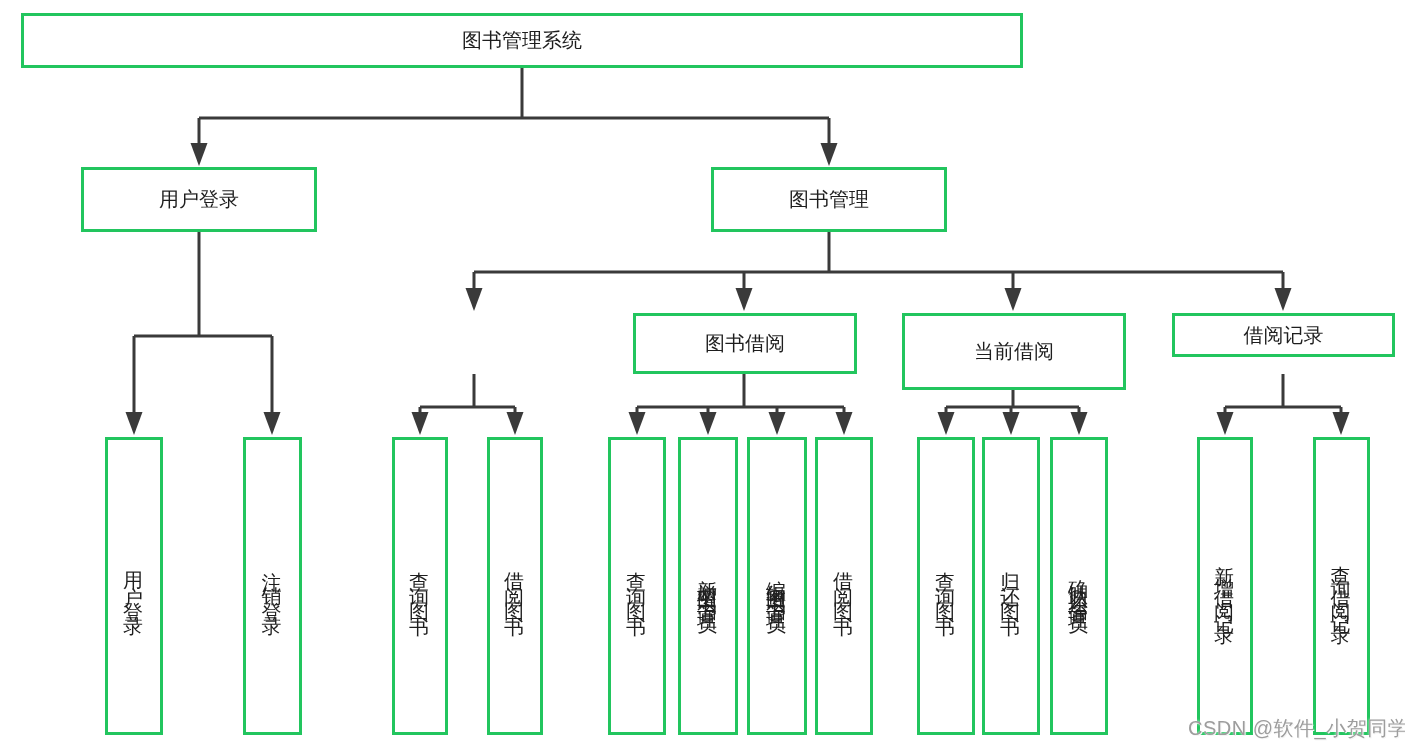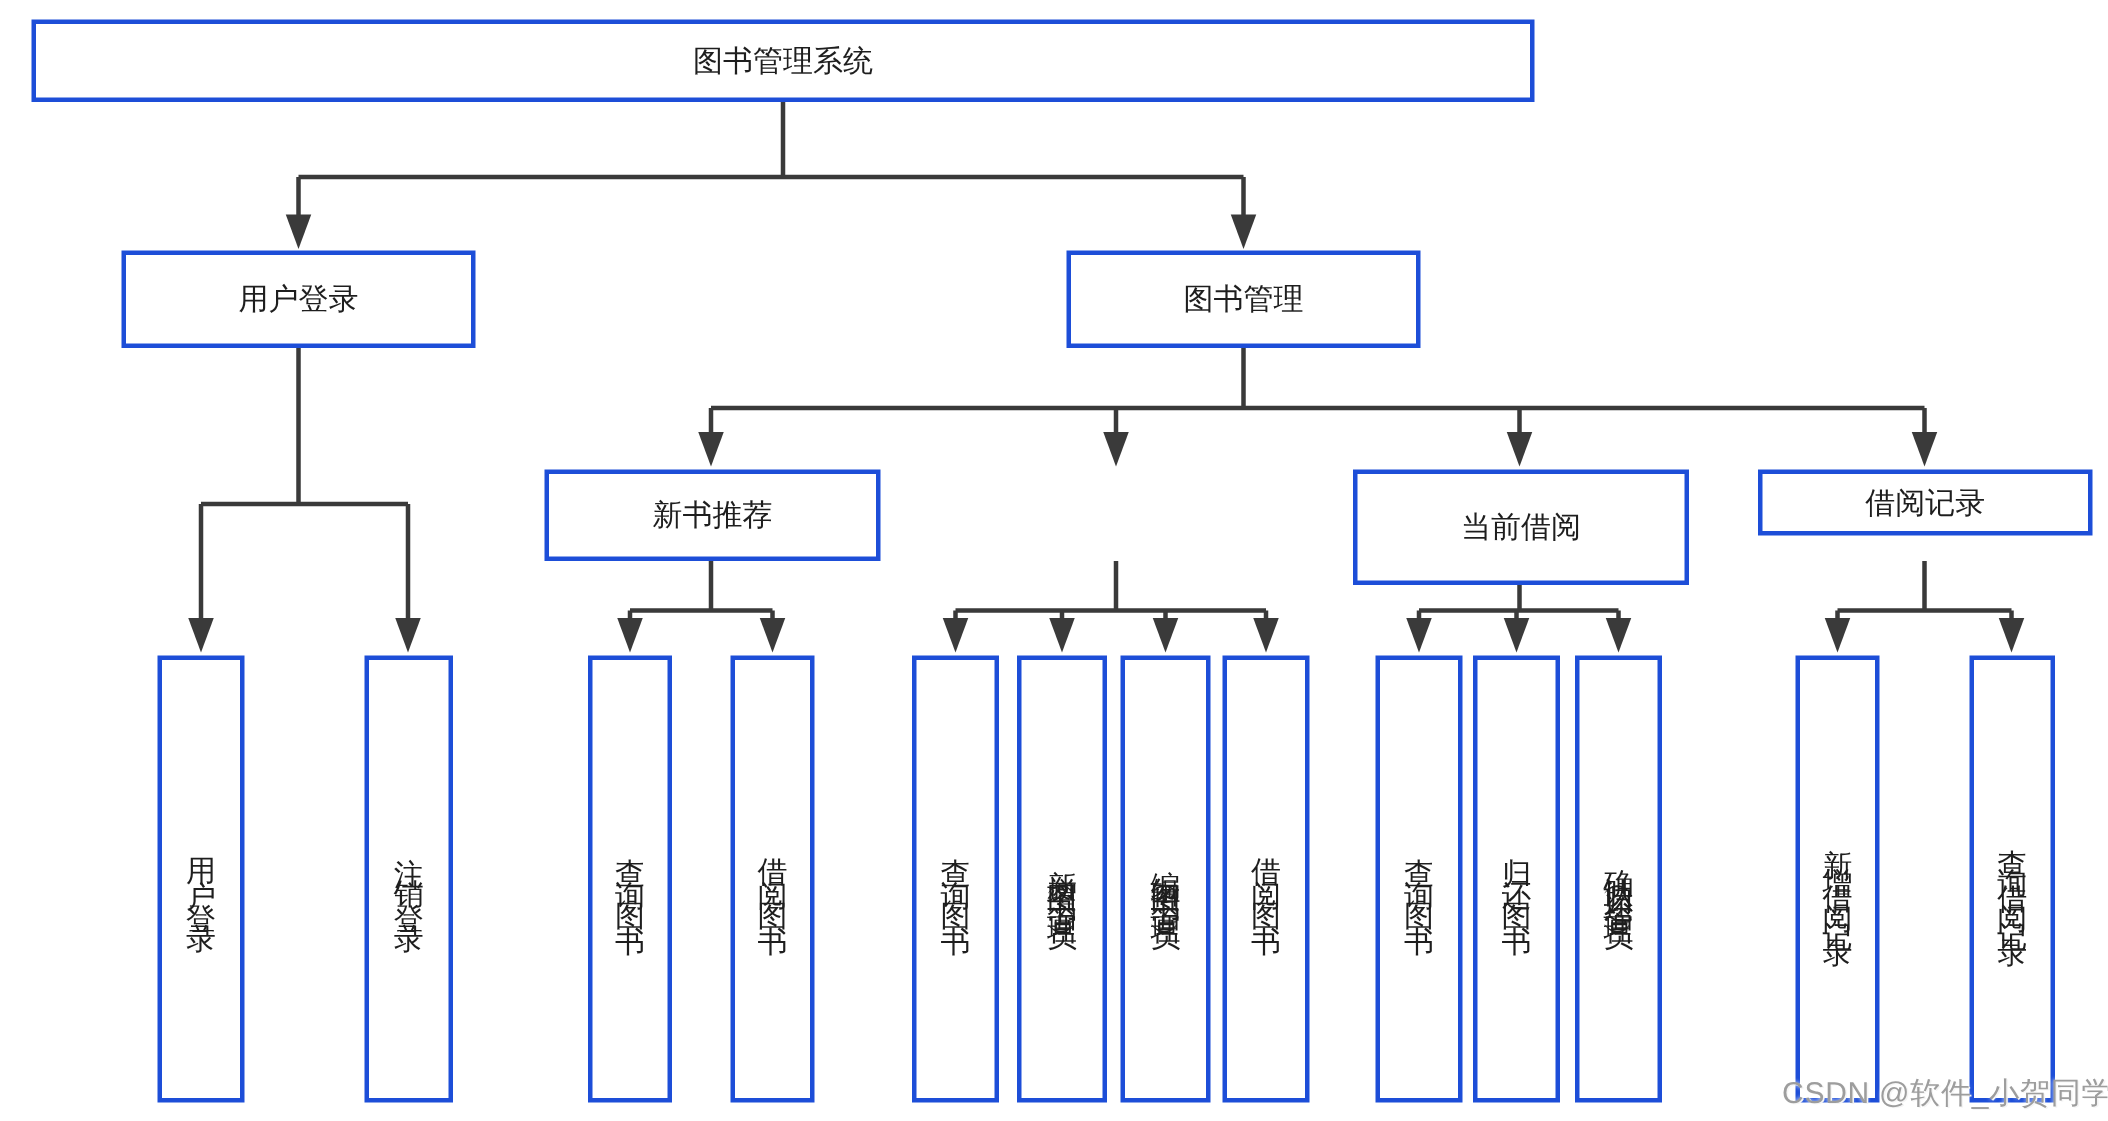--- a/index.html
+++ b/index.html
@@ -17,21 +17,21 @@
   .connectors {
     position: absolute;
     left: 0; top: 0;
     width: 1405px; height: 747px;
     z-index: 1;
   }
   .node {
     position: absolute;
     box-sizing: border-box;
     background: #ffffff;
-    border: 3px solid #1d4ed8;
+    border: 3px solid #22c55e;
     display: flex;
     align-items: center;
     justify-content: center;
     color: #1e1e1e;
     font-size: 20px;
     z-index: 2;
     white-space: nowrap;
   }
   .node.root { border-width: 3px; }
   .leaf {
@@ -96,21 +96,21 @@
       <path d="M1216.5,412 L1233.5,412 L1225,435 Z"></path>
       <path d="M1332.5,412 L1349.5,412 L1341,435 Z"></path>
     </g>
   </svg>
 
   <div class="node root" style="left:21px; top:13px; width:1002px; height:55px;">图书管理系统</div>
 
   <div class="node" style="left:81px; top:167px; width:236px; height:65px;">用户登录</div>
   <div class="node" style="left:711px; top:167px; width:236px; height:65px;text-align:right;">图书管理</div>
 
-  <div class="node" style="left:363px; top:313px; width:224px; height:61px;">新书推荐</div>
+  <div class="node" style="left:633px; top:313px; width:224px; height:61px;">图书借阅</div>
   <div class="node" style="left:902px; top:313px; width:224px; height:77px;">当前借阅</div>
   <div class="node" style="left:1172px; top:313px; width:223px; height:44px;">借阅记录</div>
 
   <div class="node leaf sp4" style="left:105px; top:437px; width:58px; height:298px;">用户登录</div>
   <div class="node leaf sp4" style="left:243px; top:437px; width:59px; height:298px;">注销登录</div>
 
   <div class="node leaf sp4" style="left:392px; top:437px; width:56px; height:298px;">查询图书</div>
   <div class="node leaf sp4" style="left:487px; top:437px; width:56px; height:298px;">借阅图书</div>
 
   <div class="node leaf sp4" style="left:608px; top:437px; width:58px; height:298px;">查询图书</div>

